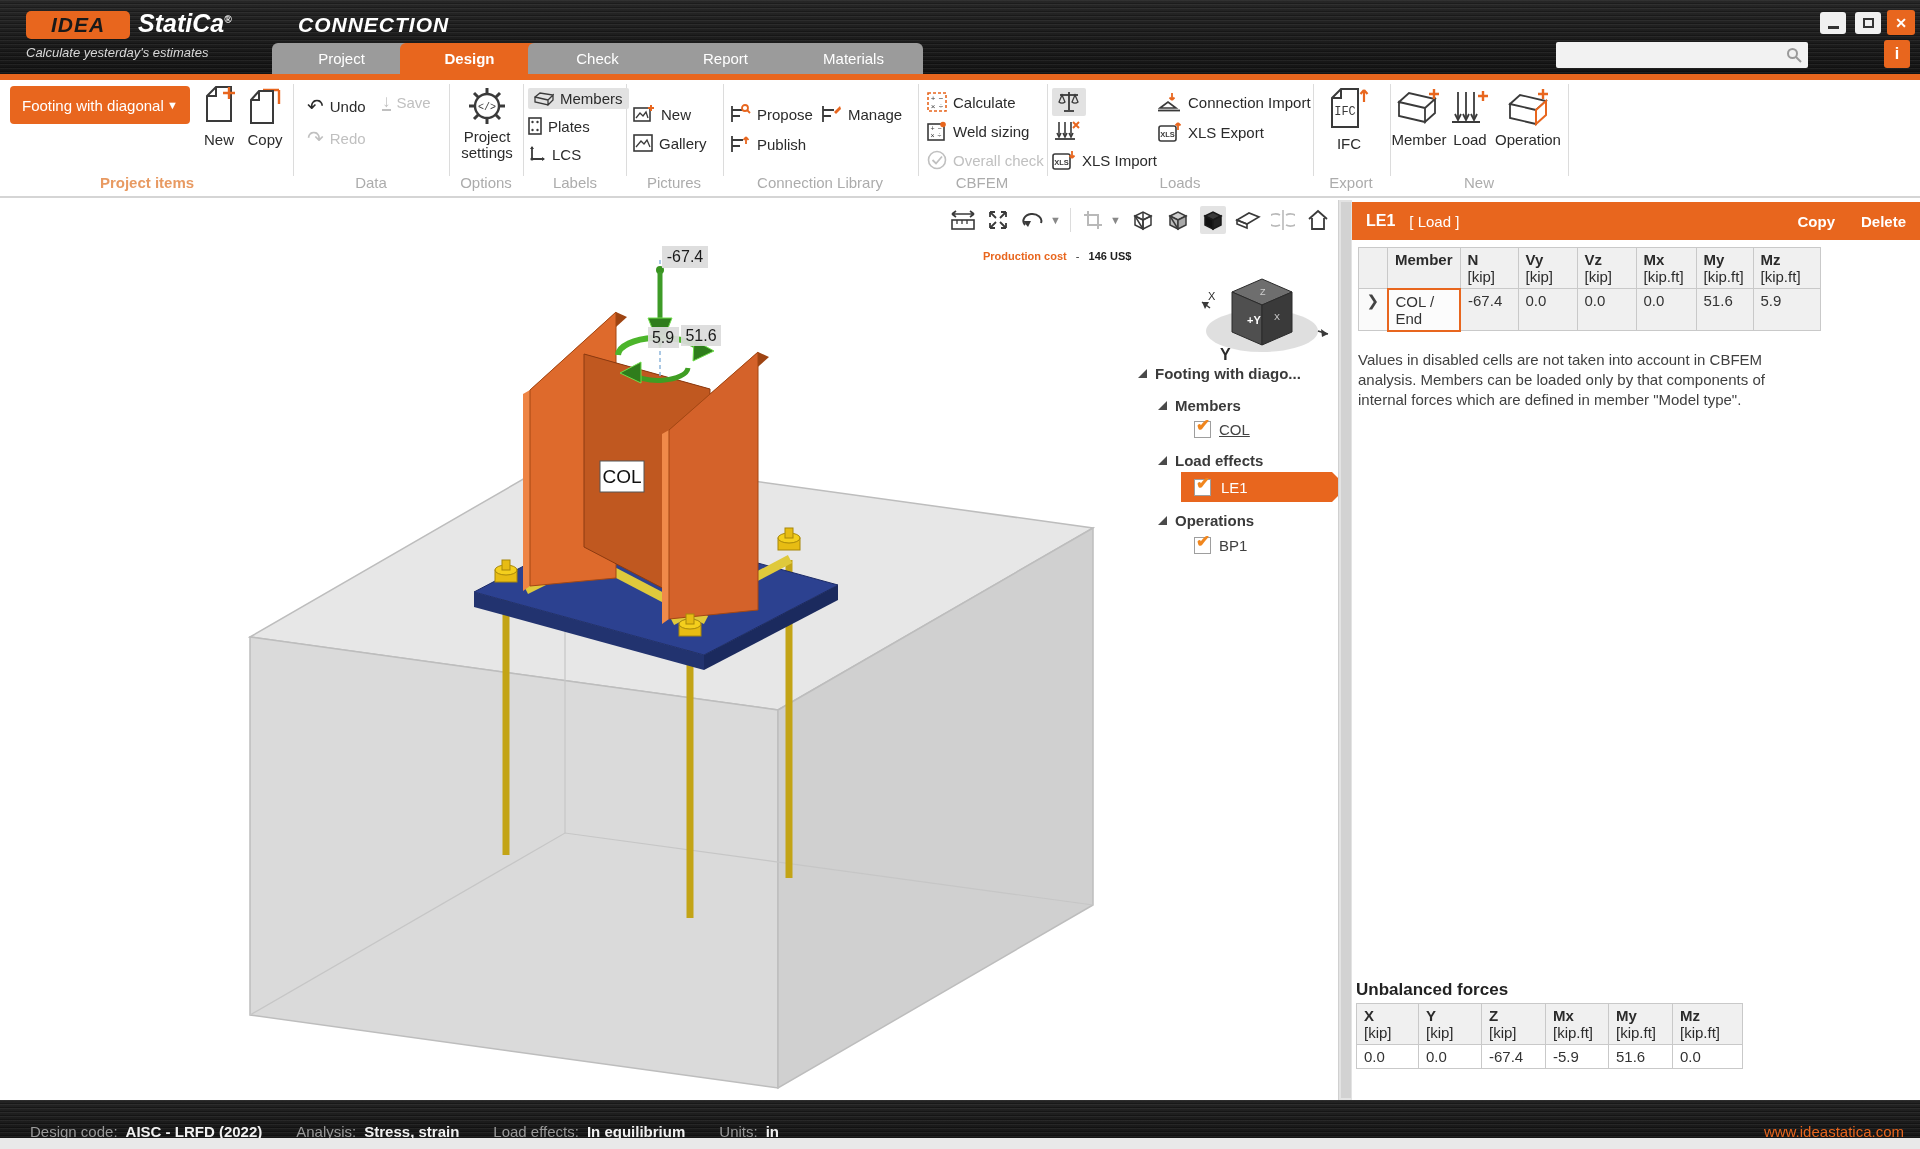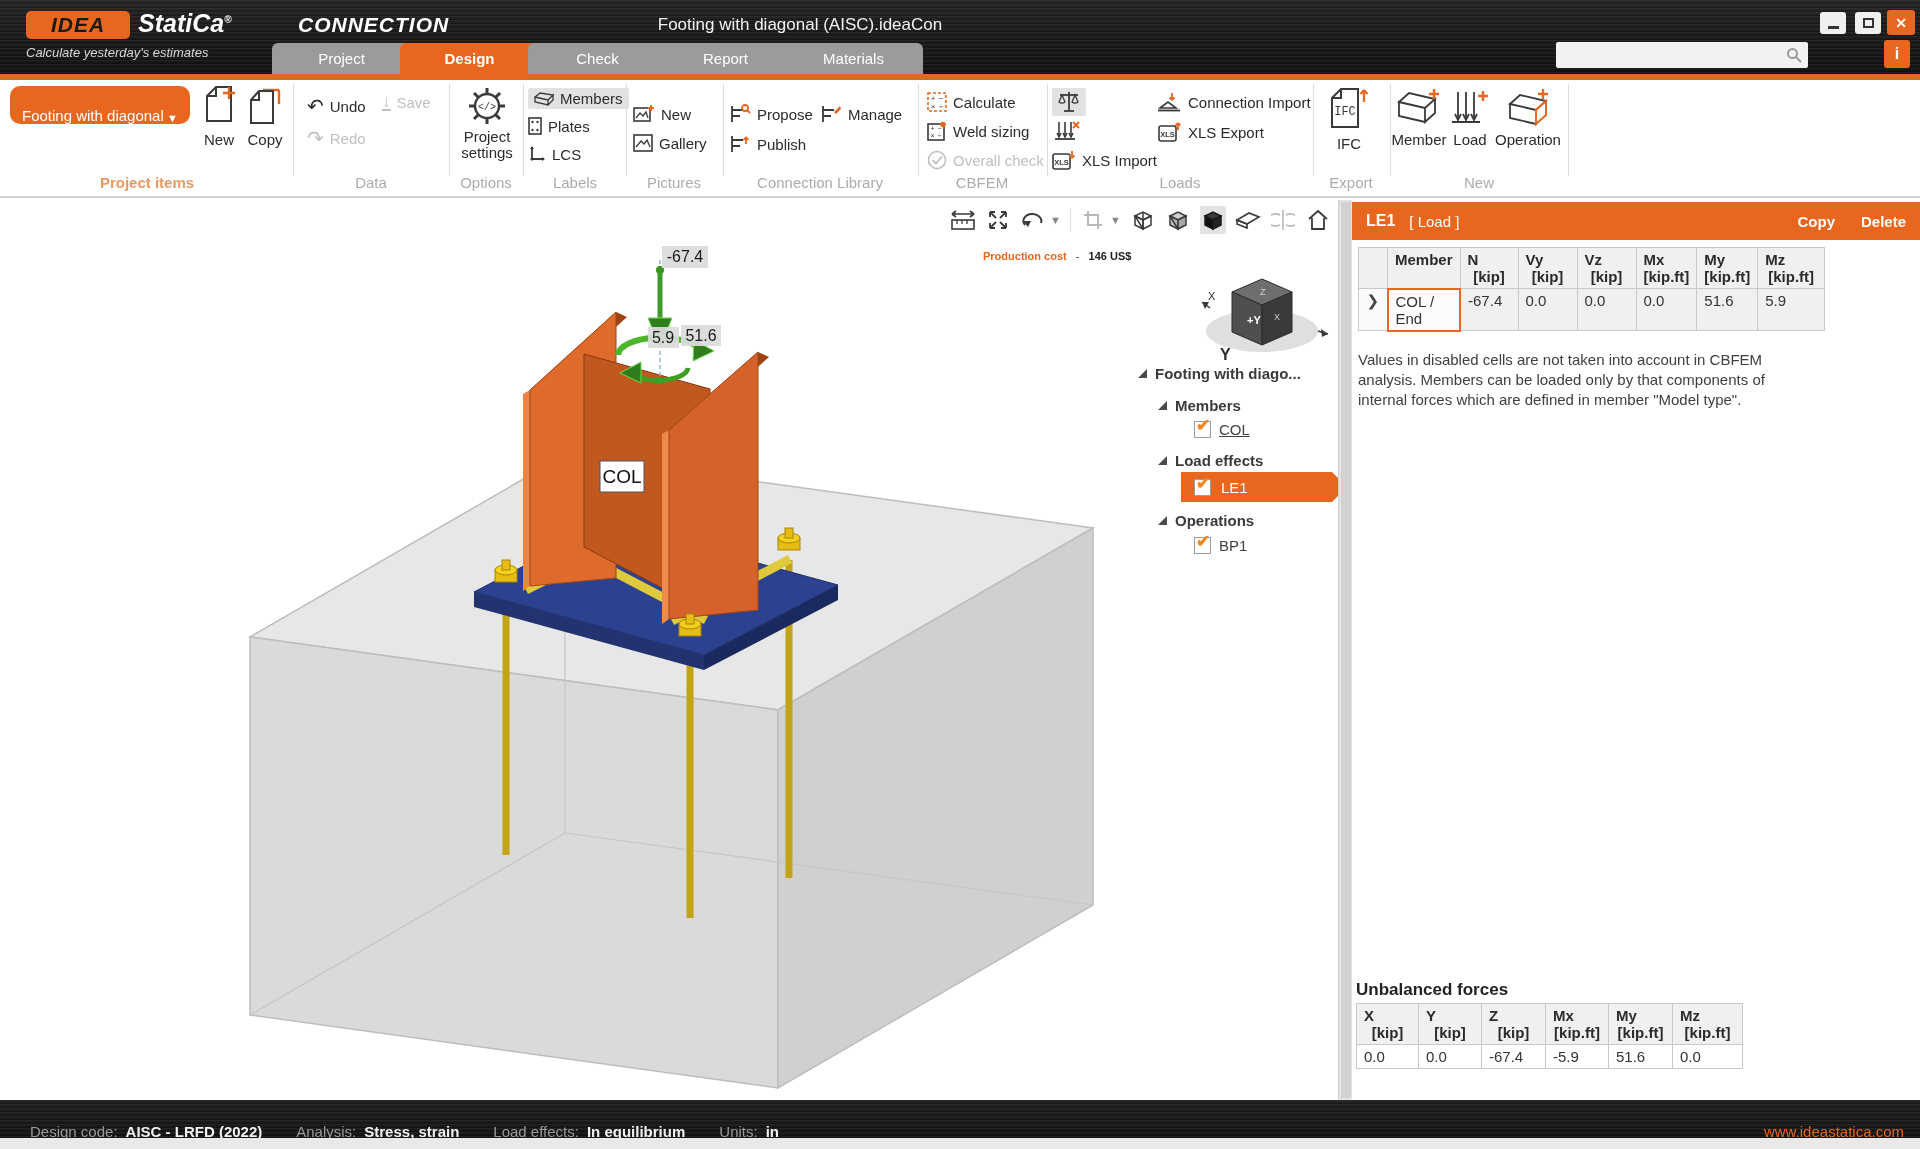--- a/index.html
+++ b/index.html
@@ -41,22 +41,22 @@
   #ribbon { left:0; top:80px; width:1920px; height:118px; background:#fff; border-bottom:2px solid #D5D5D5; }
   .sep { position:absolute; top:4px; height:92px; width:1px; background:#DCDCDC; }
   .grp-label { position:absolute; top:94px; font-size:15px; color:#ACACAC; text-align:center; white-space:nowrap; }
   .grp-label.accent { color:#E89A62; font-weight:bold; }
   .ic { position:absolute; display:inline-flex; align-items:center; gap:6px; font-size:15px; color:#2b2b2b; white-space:nowrap; cursor:default; }
   .ic.dis { color:#C0C0C0; }
   .ic.sel { background:#E2E2E2; padding:2px 6px; margin-left:-6px; border-radius:2px; }
   .bigbtn { position:absolute; width:46px; text-align:center; font-size:15px; color:#2b2b2b; cursor:default; }
   .bigbtn .lbl { margin-top:3px; }
   svg.icon { display:block; }
-  #proj-dd { left:10px; top:6px; width:180px; height:38px; background:#E8661E; border-radius:10px; color:#fff;
-    font-size:15px; display:flex; align-items:flex-end; padding:0 12px; }
+  #proj-dd { left:10px; top:6px; width:180px; height:38px; background:#E8661E; border-radius:4px; color:#fff;
+    font-size:15px; display:flex; align-items:center; padding:0 12px; }
   #proj-dd .caret { margin-left:auto; font-size:11px; }
 
   
   #viewport { left:0; top:200px; width:1338px; height:900px; background:#fff; overflow:hidden; }
   #v-scroll { left:1338px; top:200px; width:14px; height:900px; background:#E3E3E3; border-left:1px solid #d0d0d0; }
   #v-scroll .thumb { position:absolute; left:2px; top:2px; width:10px; height:896px; background:#D2D2D2; }
 
   #vtoolbar { position:absolute; left:950px; top:6px; display:flex; align-items:center; gap:9px; }
   .vtb { width:26px; height:28px; display:flex; align-items:center; justify-content:center; color:#3a3a3a; }
   .vtb.sel { background:#E3E3E3; border-radius:2px; }
@@ -87,21 +87,21 @@
   #le1-bar .copy { margin-left:auto; font-weight:bold; }
   #le1-bar .del { margin-left:26px; font-weight:bold; }
 
   table.tbl { border-collapse:collapse; font-size:15px; table-layout:fixed; }
   .tbl th, .tbl td { border:1px solid #C9C9C9; padding:3px 7px; text-align:left; vertical-align:top; overflow:hidden; }
   .tbl th { background:#F0F0F0; font-weight:bold; color:#2b2b2b; }
   .tbl td { background:#F0F0F0; color:#333; }
   #forces-tbl { position:absolute; left:6px; top:47px; border:1px solid #ABABAB; }
   #forces-tbl td.exp { background:#FAFAFA; text-align:center; color:#444; }
   #forces-tbl td.member { background:#FCFCFC; border:2px solid #E8661E; }
-  .unit { font-weight:bold;text-align:center; }
+  .unit { font-weight:normal; }
   #note { position:absolute; left:6px; top:150px; width:458px; font-size:15px; color:#404040; line-height:1.32; }
   #unb-title { position:absolute; left:4px; top:780px; font-size:17px; font-weight:bold; color:#222; }
   #unb-tbl { position:absolute; left:4px; top:803px; border:1px solid #ABABAB; }
   #unb-tbl td { background:#fff; }
 
   
   #statusbar { left:0; top:1100px; width:1920px; height:54px;
     background:
       repeating-linear-gradient(180deg, rgba(255,255,255,.05) 0 1px, rgba(0,0,0,0) 1px 3px, rgba(0,0,0,.3) 3px 4px),
       linear-gradient(#232323,#101010);
@@ -114,21 +114,20 @@
 </head>
 <body>
 
 <div id="header" class="abs">
   <div id="logo-box" class="abs">
       <span>IDEA</span>
     </div>
   <div id="logo-statica" class="abs"><span>StatiCa</span><sup>®</sup></div>
   <div id="app-name" class="abs">CONNECTION</div>
   <div id="tagline" class="abs">Calculate yesterday's estimates</div>
-  <div id="win-title" class="abs">Footing with diagonal (AISC).ideaCon</div>
 
   <div class="tab" style="left:272px">Project</div>
   <div class="tab active" style="left:400px">Design</div>
   <div class="tab" style="left:528px">Check</div>
   <div class="tab" style="left:656px">Report</div>
   <div class="tab" style="left:784px">Materials</div>
 
   <div id="search-box" class="abs">
     <input type="text" value="" style="">
     <span style="padding-right:6px">

